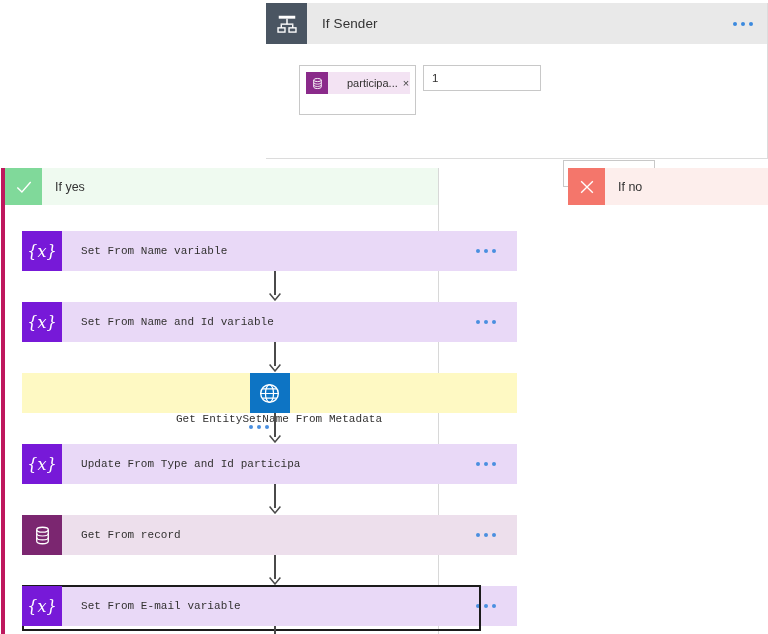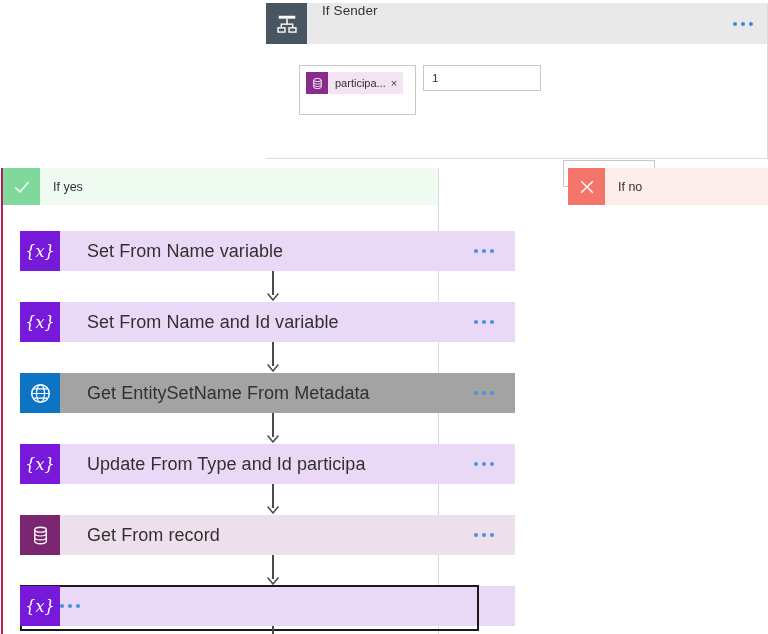--- a/index.html
+++ b/index.html
@@ -27,21 +27,21 @@
     background: #ffffff;
     border: 1px solid #dcdcdc;
     border-left: none;
     border-top: none;
   }
   .cond-header {
     position: relative;
     height: 41px;
     background: #e9e9e9;
     display: flex;
-    align-items: flex-start;
+    align-items: center;
   }
   .cond-icon {
     width: 41px;
     height: 41px;
     background: #4a5562;
     display: flex;
     align-items: center;
     justify-content: center;
     flex: 0 0 41px;
   }
@@ -92,21 +92,21 @@
   }
   .chip-icon {
     width: 22px; height: 22px;
     background: #8a2a8a;
     display: flex; align-items: center; justify-content: center;
     flex: 0 0 22px;
   }
   .chip-label {
     font-size: 11px;
     color: #323130;
-    padding: 0 5px 0 7px;
+    padding: 0 5px 0 19px;
     white-space: nowrap;
     text-align: center;
   }
   .chip-x {
     font-size: 11px;
     color: #444;
     padding-right: 6px;
     cursor: pointer;
     line-height: 1;
   }
@@ -158,21 +158,21 @@
   .branch {
     position: absolute;
     background: #ffffff;
   }
   .branch-yes {
     left: 1px;
     top: 168px;
     width: 438px;
     height: 466px;
     border-right: 1px solid #d8d8d8;
-    border-left: 2px solid #be185d;
+    border-left: 4px solid #be185d;
   }
   .branch-no {
     left: 568px;
     top: 168px;
     width: 230px;
     height: 466px;
   }
   .branch-header {
     position: relative;
     height: 37px;
@@ -213,25 +213,26 @@
   }
   .ac-icon {
     width: 40px; height: 40px;
     flex: 0 0 40px;
     display: flex; align-items: center; justify-content: center;
     position: relative;
     z-index: 1;
   }
   .ac-label {
     flex: 1 1 auto;
-    font-size: 18px;
+    font-size: 11px;
     color: #323130;
-    padding-left: 27px;
+    padding-left: 19px;
     letter-spacing: .05px;
     white-space: nowrap;
+    font-family: Liberation Mono, monospace;
   }
   .ac-ellipsis {
     display: flex;
     gap: 4px;
     margin-right: 21px;
   }
   .ac-ellipsis i {
     width: 4px; height: 4px; border-radius: 50%;
     background: #4a8fe0; display: block;
   }
@@ -351,21 +352,21 @@
             <i></i>
             <i></i>
           </div>
         </div>
         <div class="connector" style="top: 174px; height: 31px;">
           <span class="stem" style="height:24px"></span>
           <svg class="head" style="top:22px" viewBox="0 0 12 8" aria-hidden="true">
             <path d="M0.6 0.6 L6 7 L11.4 0.6" fill="none" stroke="#4a4a4a" stroke-width="1.5"></path>
           </svg>
         </div>
-        <div class="action-card" style="top: 205px; background: #a3a3a3;">
+        <div class="action-card" style="top: 205px; background: #fef9c3; flex-direction: column;">
           <div class="ac-icon" style="background: rgb(13, 116, 196);">
             <svg width="23" height="23" viewBox="0 0 24 24" aria-hidden="true">
               <circle cx="12" cy="12" r="9.2" fill="none" stroke="#fff" stroke-width="1.5"></circle>
               <ellipse cx="12" cy="12" rx="4.2" ry="9.2" fill="none" stroke="#fff" stroke-width="1.3"></ellipse>
               <path d="M2.8 12h18.4M4.3 7.1h15.4M4.3 16.9h15.4" stroke="#fff" stroke-width="1.3" fill="none"></path>
             </svg>
           </div>
           <div class="ac-label">Get EntitySetName From Metadata</div>
           <div class="ac-ellipsis">
             <i></i>
@@ -415,20 +416,21 @@
         <div class="connector" style="top: 387px; height: 31px;">
           <span class="stem" style="height:24px"></span>
           <svg class="head" style="top:22px" viewBox="0 0 12 8" aria-hidden="true">
             <path d="M0.6 0.6 L6 7 L11.4 0.6" fill="none" stroke="#4a4a4a" stroke-width="1.5"></path>
           </svg>
         </div>
         <div class="action-card selected" style="top: 418px; background: rgb(233, 217, 247);">
           <div class="ac-icon" style="background: rgb(119, 25, 216);">
             <span class="varfn">{x}</span>
           </div>
+          <div class="ac-label">Set From E-mail variable</div>
           <div class="ac-ellipsis">
             <i></i>
             <i></i>
             <i></i>
           </div>
         </div>
         <div class="connector" style="top: 458px; height: 12px;">
           <span class="stem" style="height:12px"></span>
         </div>
       </div>

